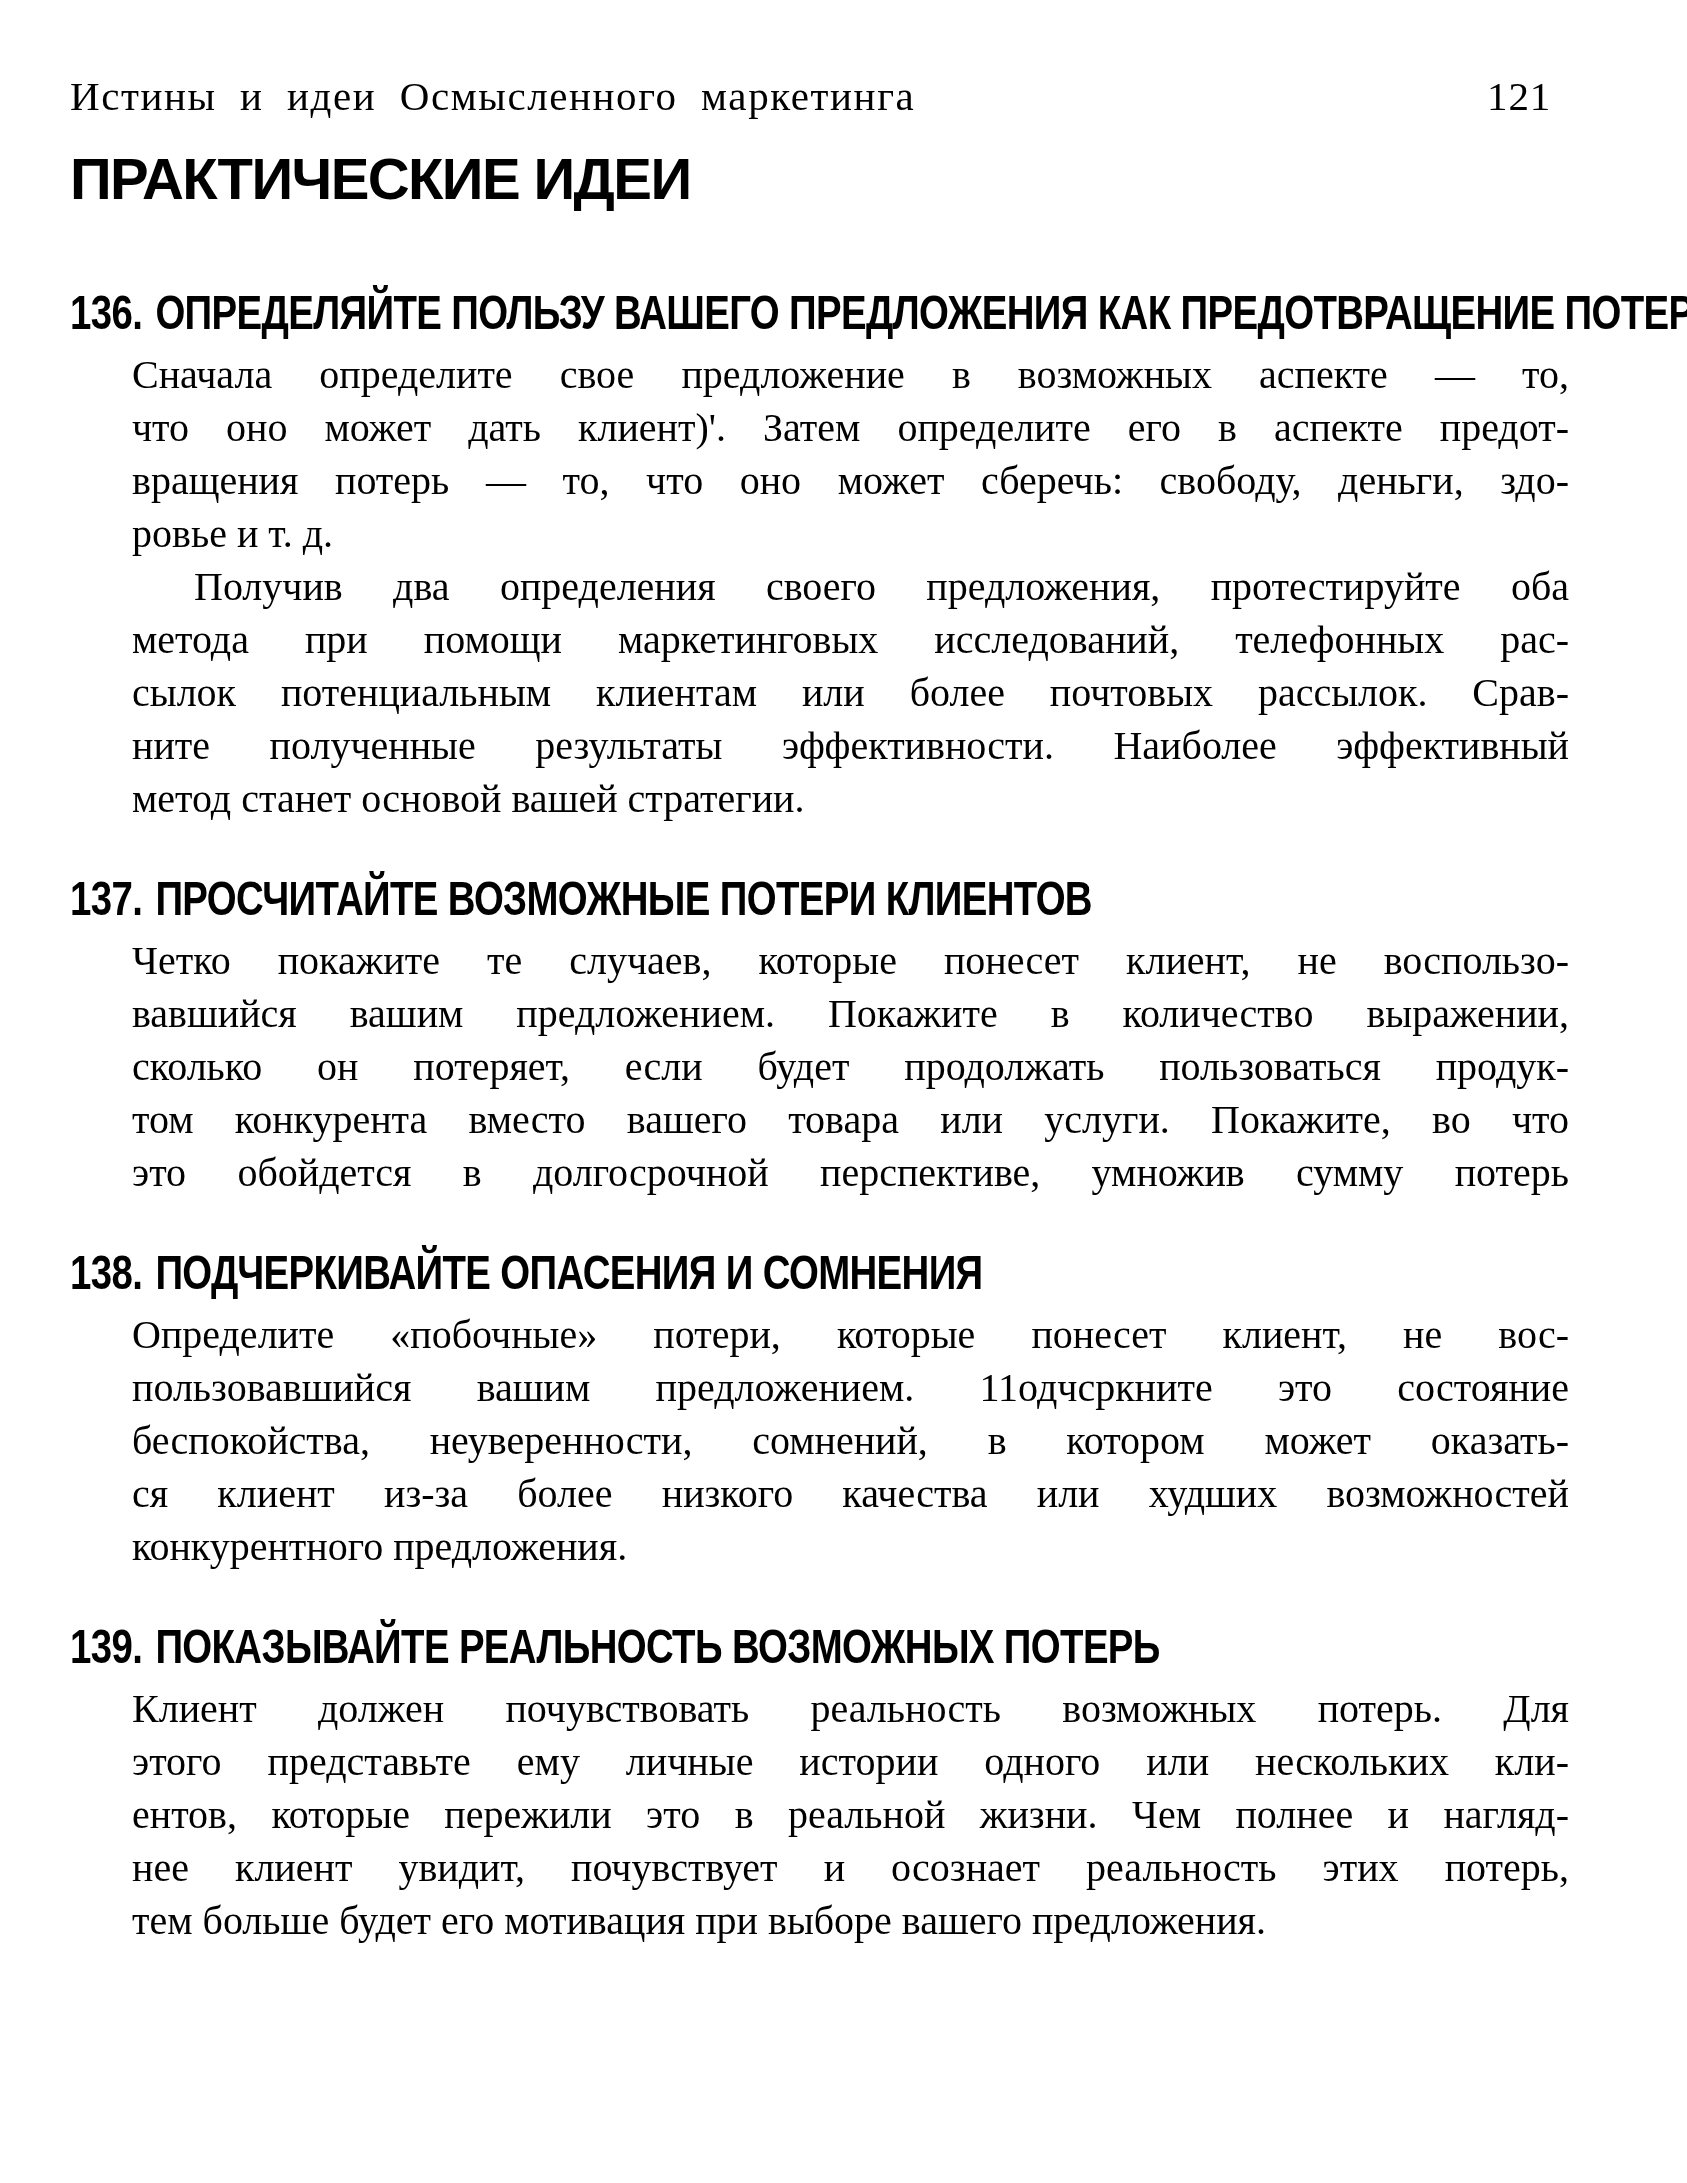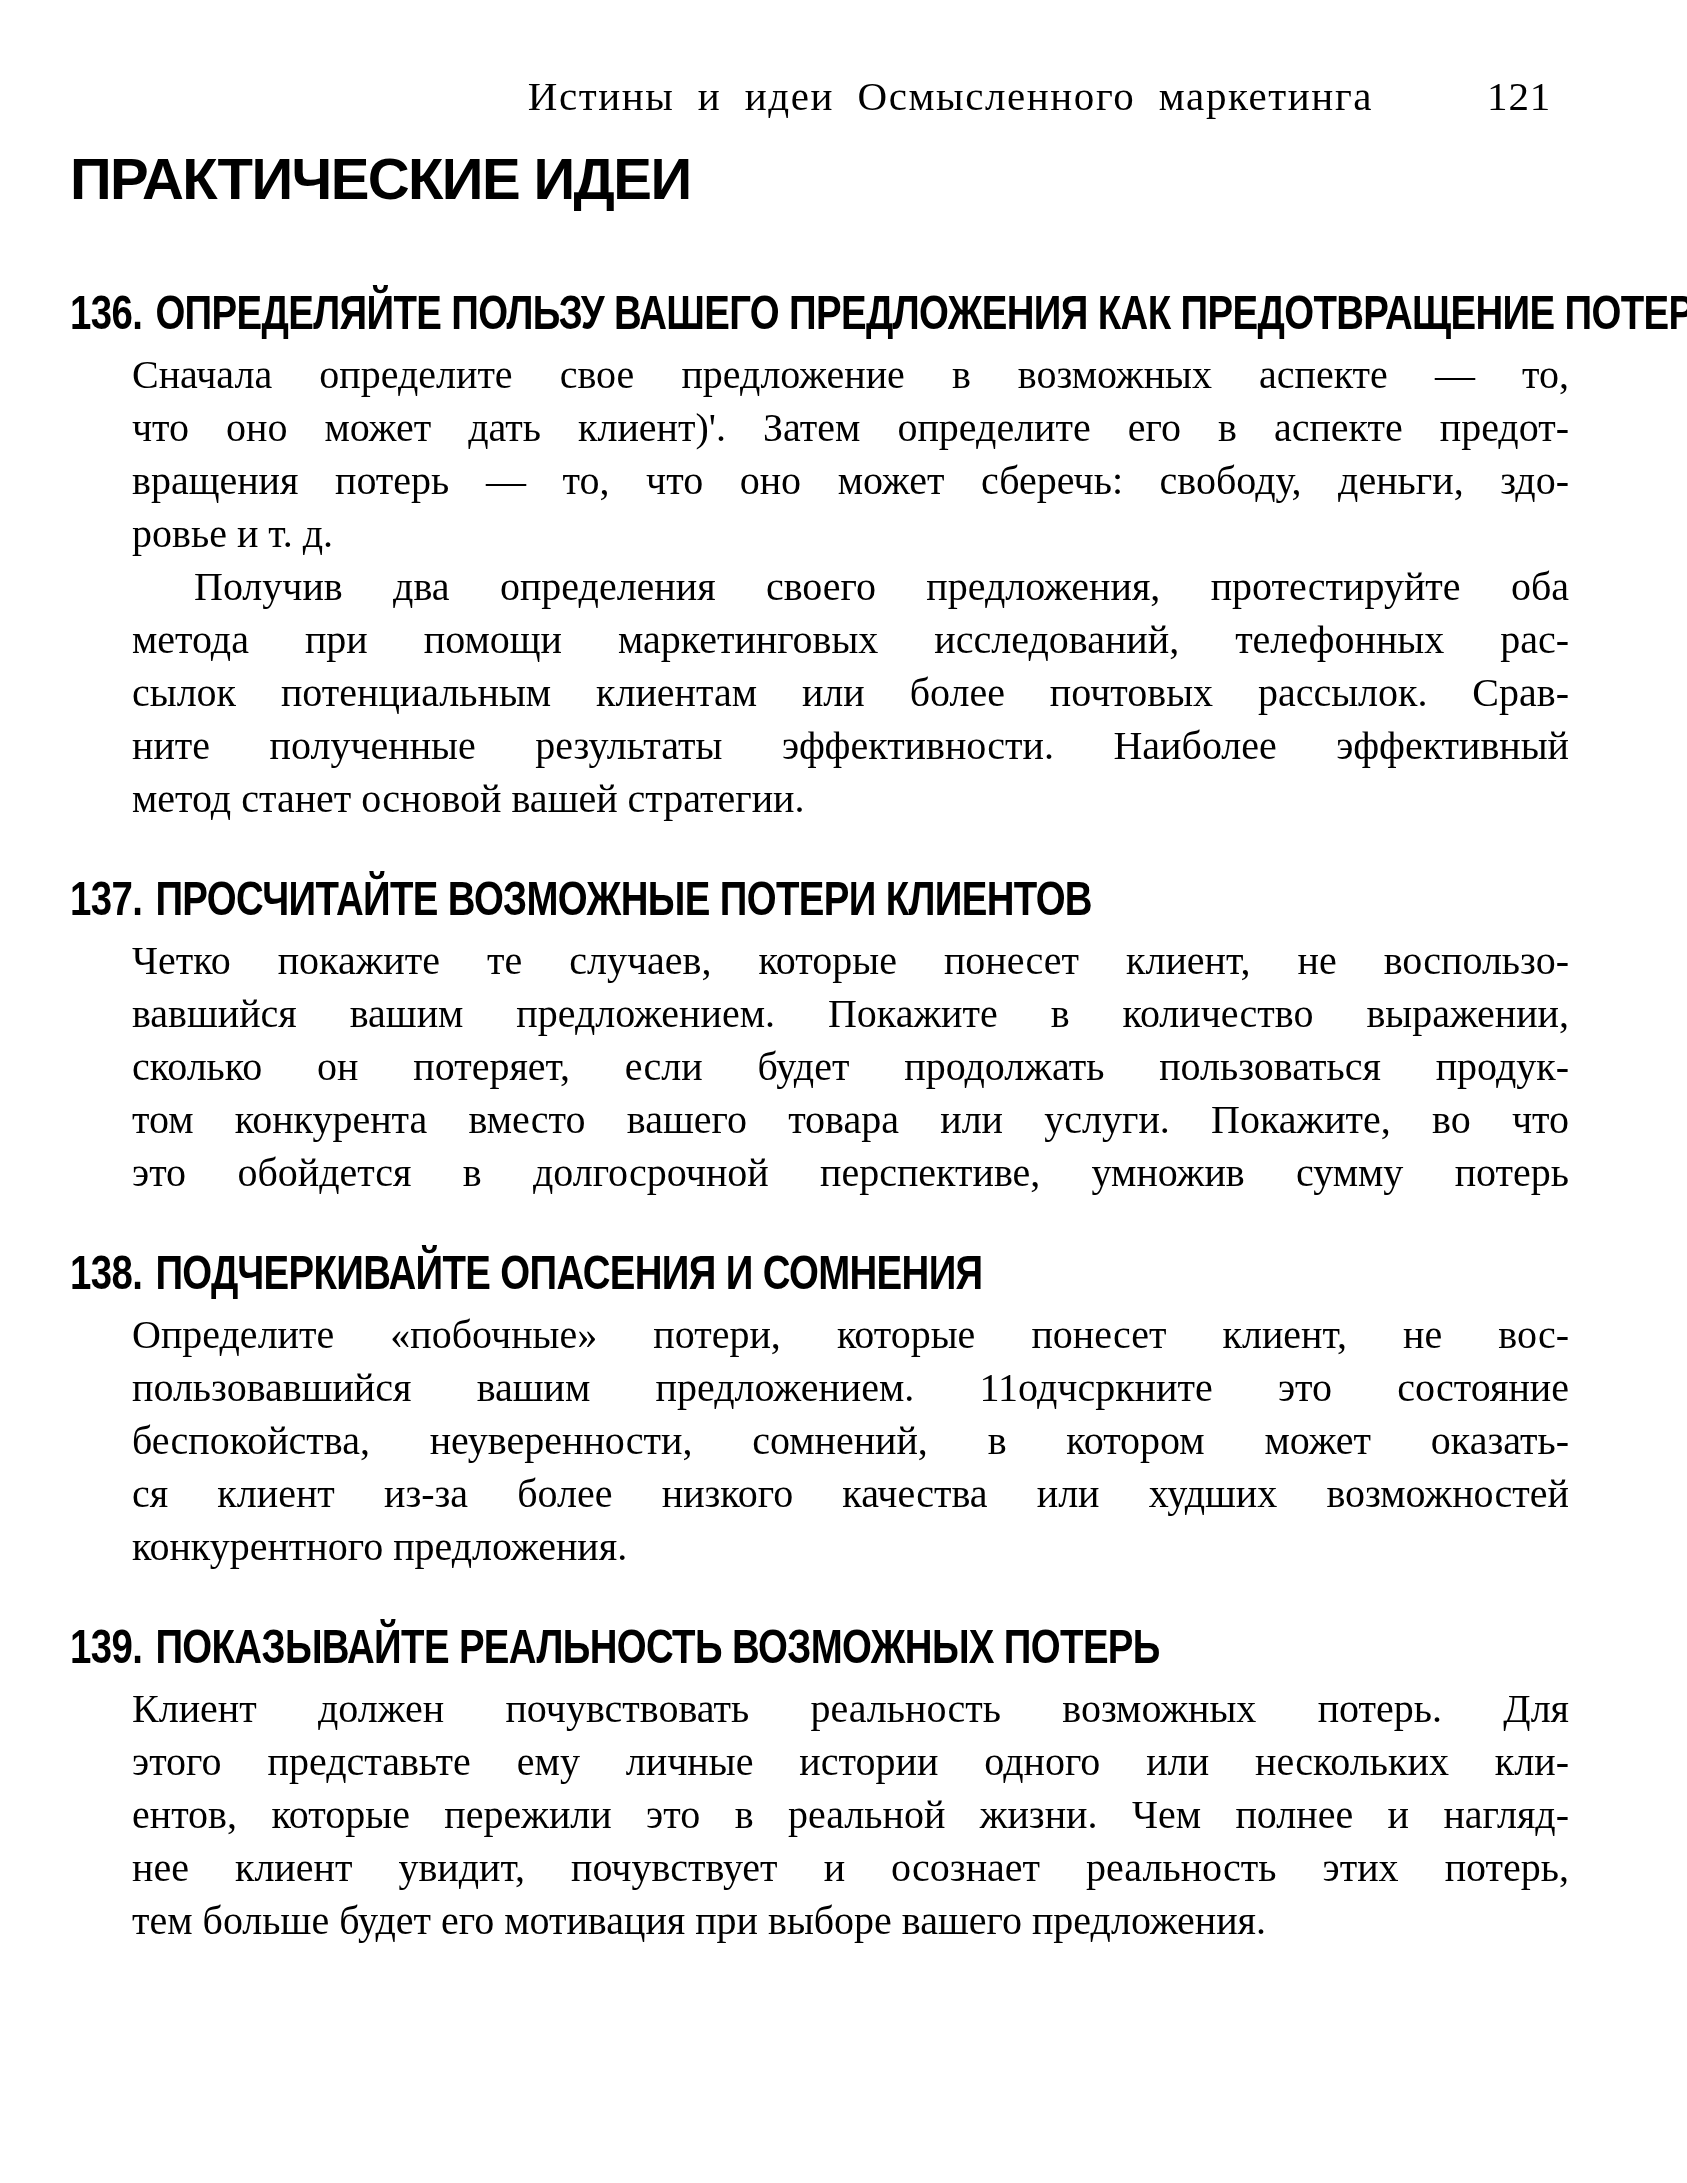--- a/index.html
+++ b/index.html
@@ -16,21 +16,21 @@
     box-sizing: border-box;
     padding: 73px 118px 0 70px;
     overflow: hidden;
   }
   
   .running-header {
     font-family: "Liberation Serif", "DejaVu Serif", serif;
     font-size: 41px;
     line-height: 46px;
     display: flex;
-    justify-content: flex-end;
+    justify-content: space-between;
     align-items: baseline;
     gap: 114px;
     padding-right: 18px;
     letter-spacing: 1.6px;
     word-spacing: 11.5px;
     white-space: nowrap;
   }
   .running-header .pagenum {
     letter-spacing: 0.8px;
     word-spacing: 0;

